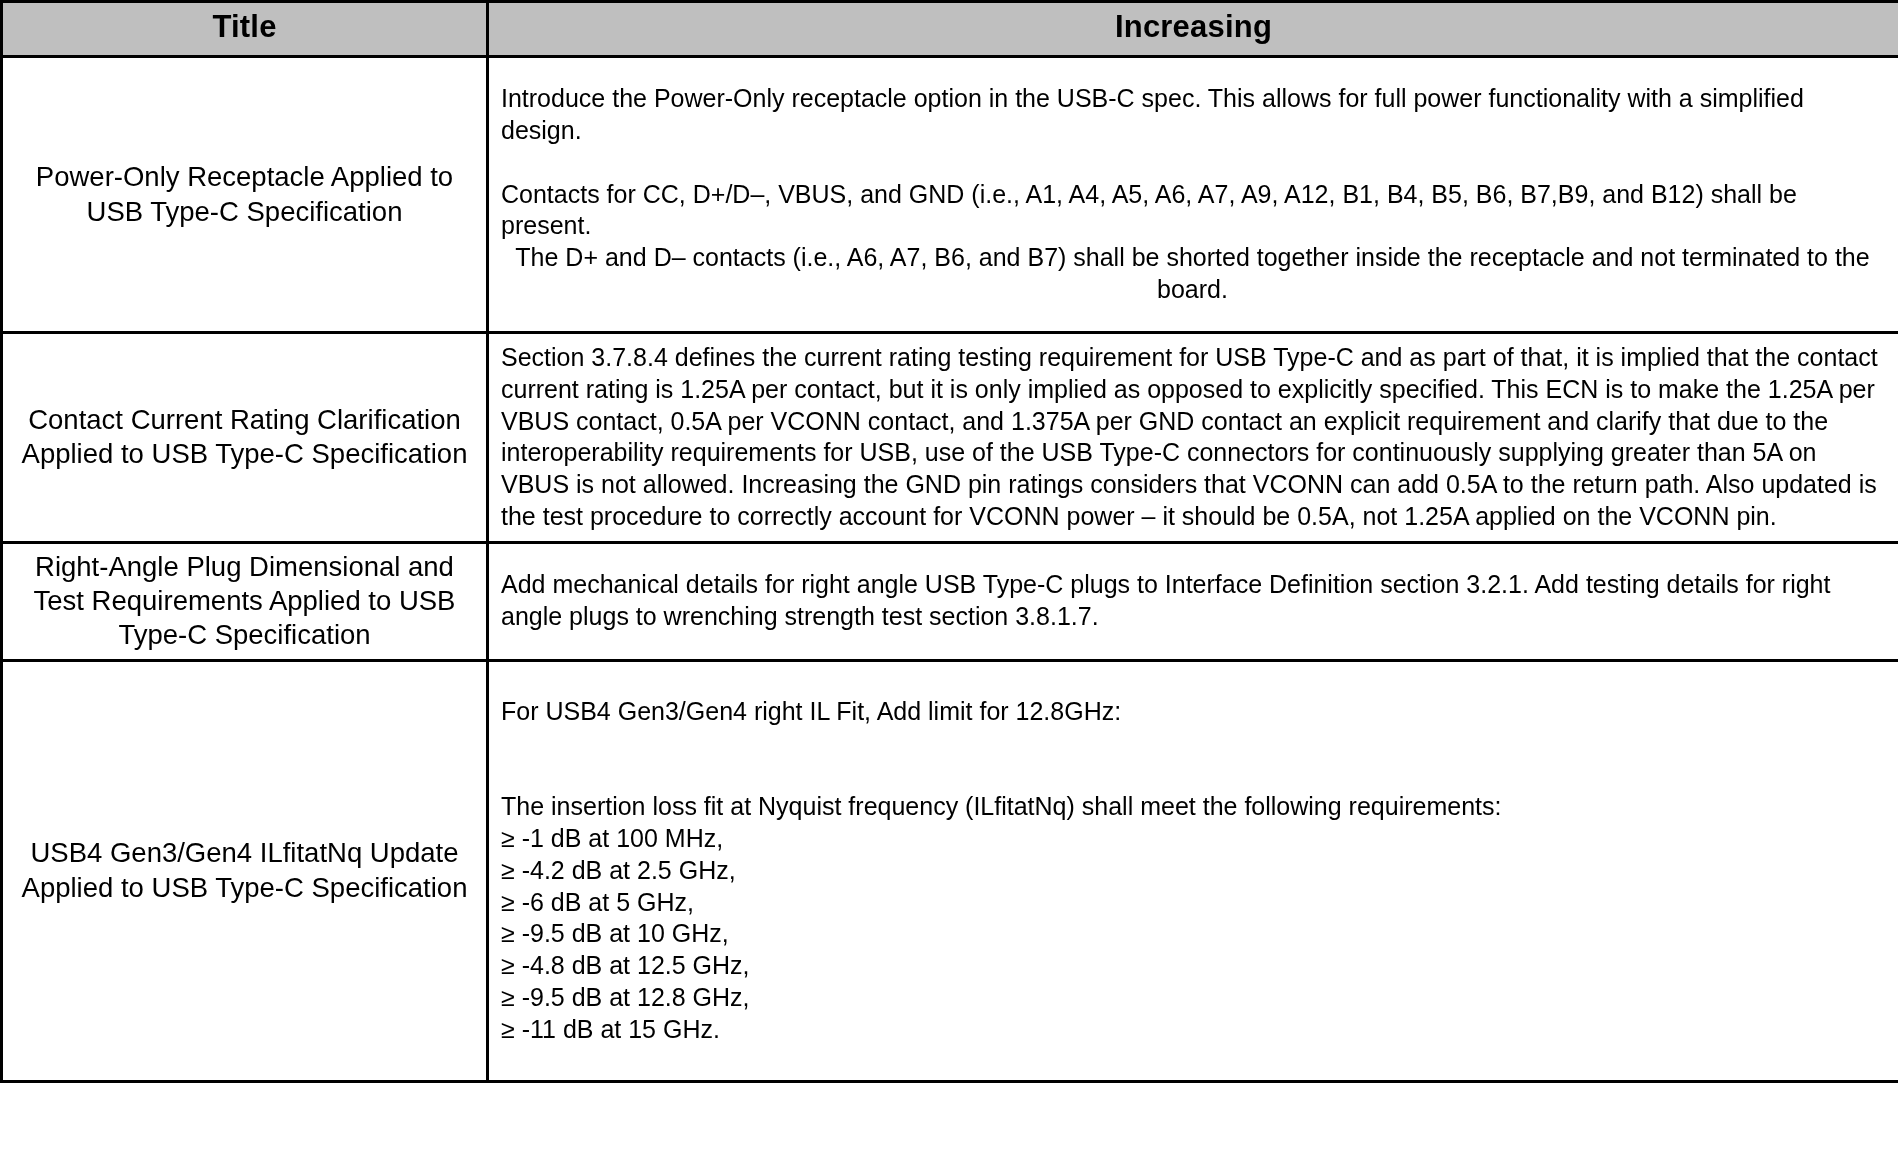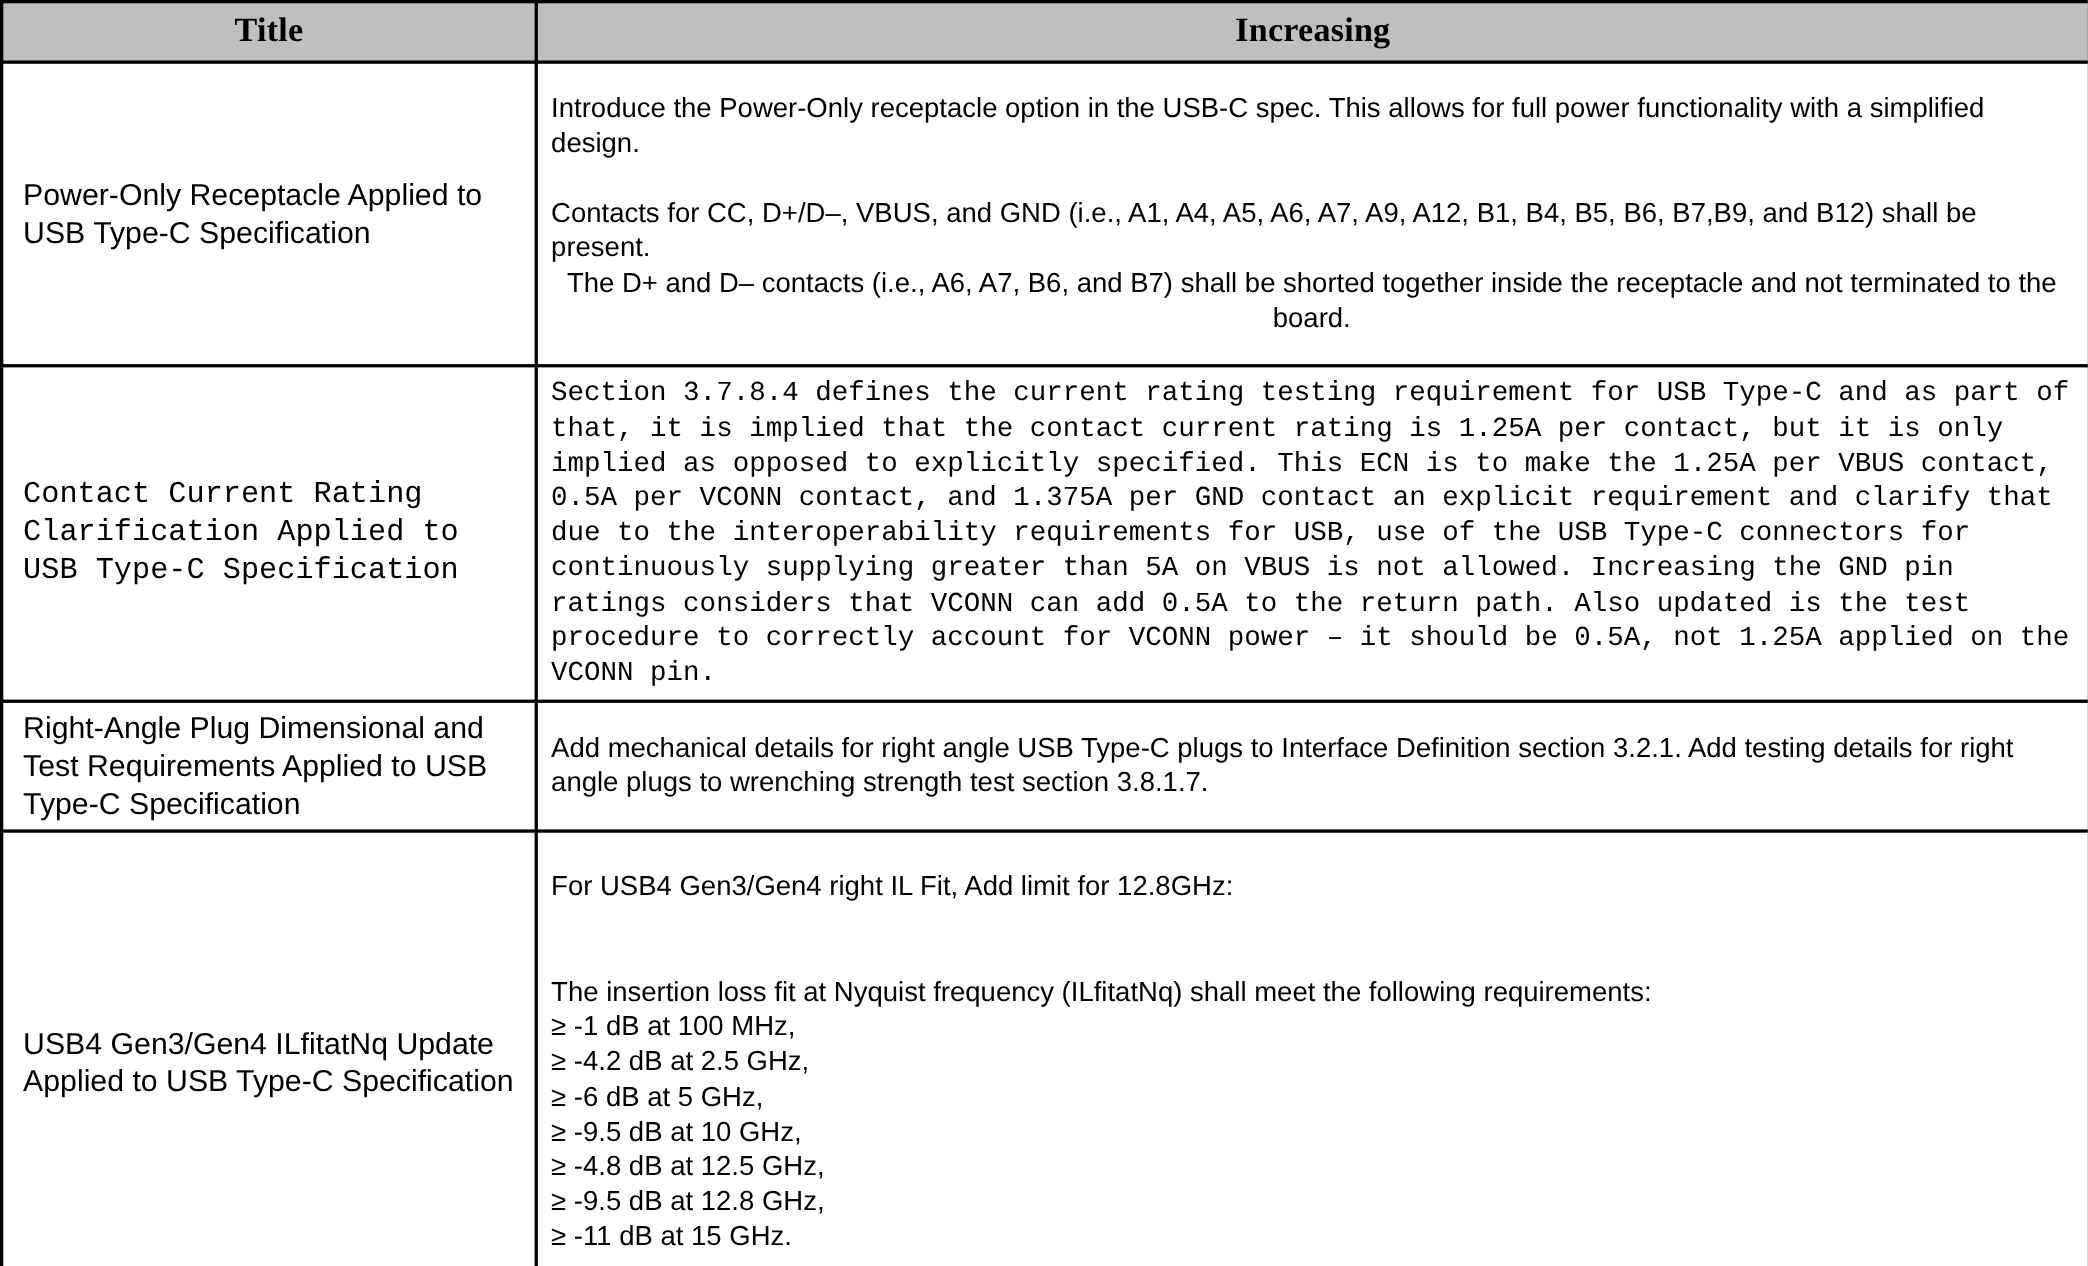--- a/index.html
+++ b/index.html
@@ -39,24 +39,24 @@
     box-sizing: border-box;
   }
 
   thead th {
     background: #bfbfbf;
     font-size: 31px;
     font-weight: bold;
     text-align: center;
     padding: 6px 8px 10px 8px;
     letter-spacing: 0.2px;
-    font-family: Liberation Serif, serif;
   }
 
   td.title-cell {
+    text-align: center;
     font-size: 27.5px;
     line-height: 1.25;
     padding: 6px 18px;
   }
 
   td.desc-cell {
     text-align: left;
     font-size: 25px;
     line-height: 1.27;
     padding: 8px 14px 8px 12px;
@@ -77,21 +77,21 @@
   .spacer {
     height: 1.27em;
   }
   .line {
     margin: 0;
     white-space: pre-wrap;
   }
 
   
   tr.row-1 td { height: 276px; }
-  tr.row-2 td { height: 203px; font-family: Liberation Mono, monospace; }
+  tr.row-2 td { height: 203px; }
   tr.row-3 td { height: 113px; }
   tr.row-4 td { height: 421px; }
 </style>
 </head>
 <body>
 
 <div class="table-wrap">
   <table class="ecn-table">
     <colgroup>
       <col class="col-title">

